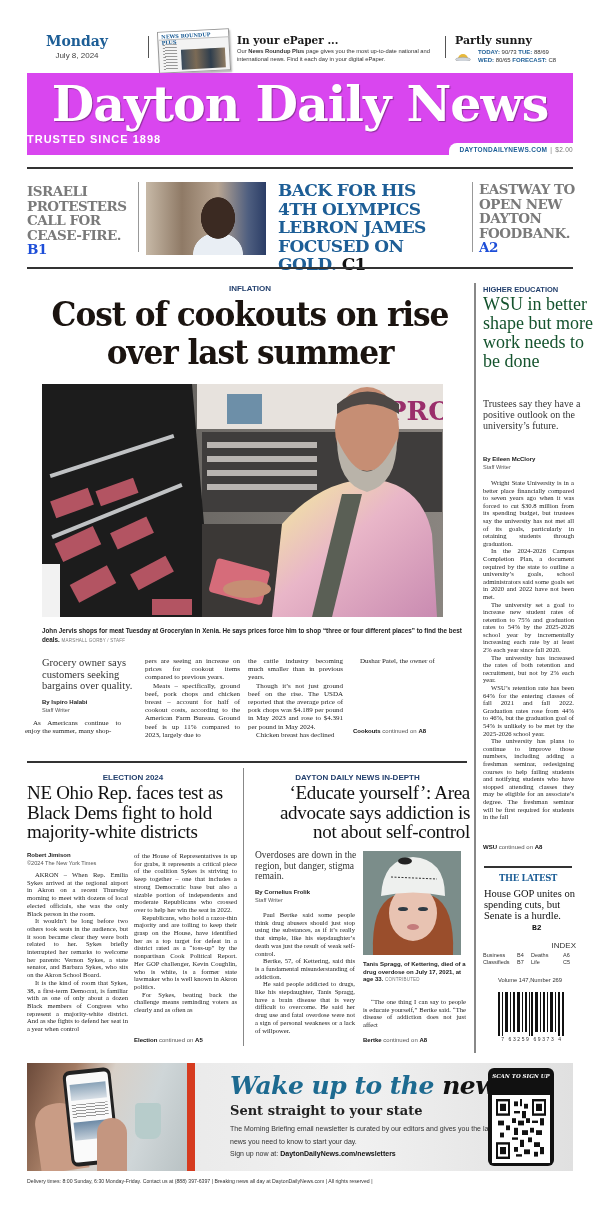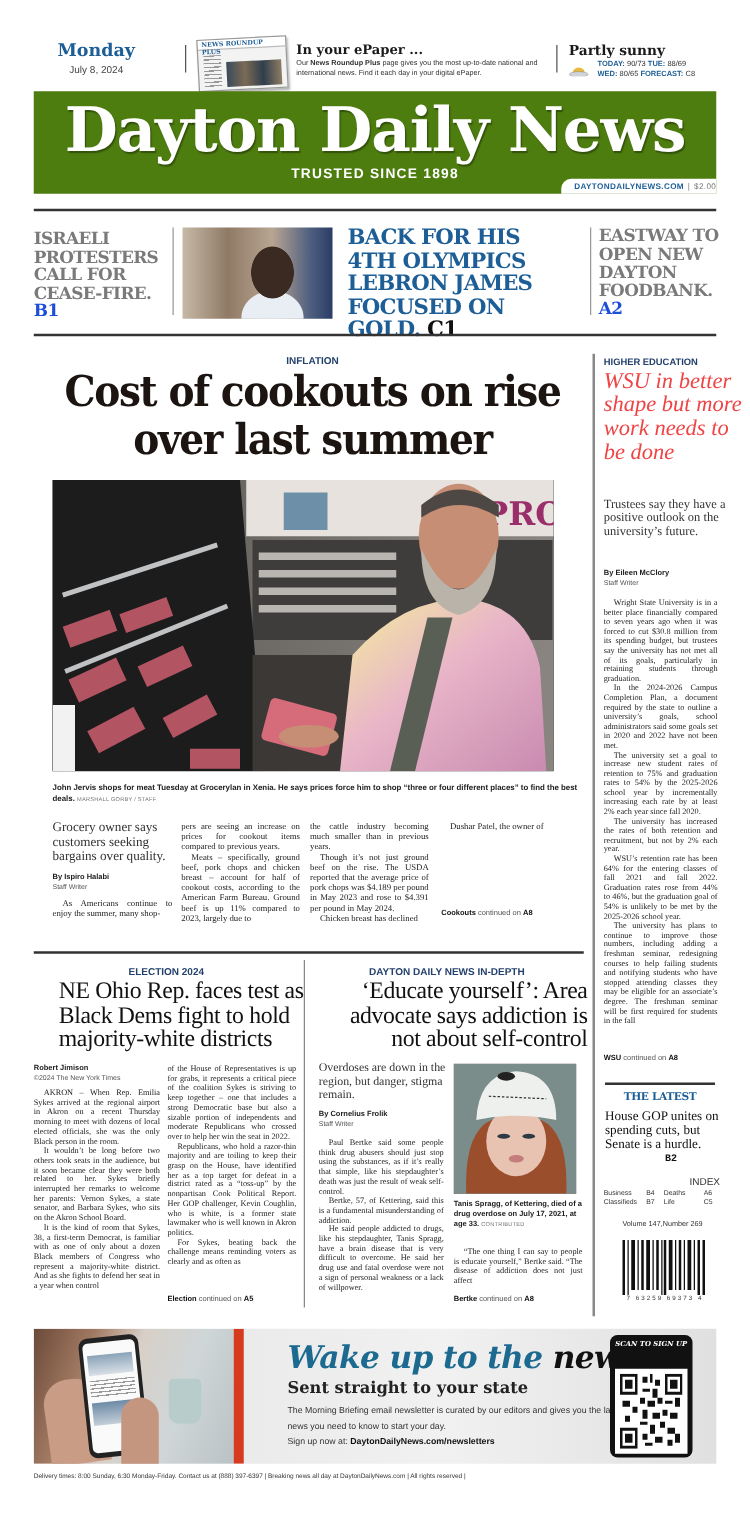--- a/index.html
+++ b/index.html
@@ -21,23 +21,23 @@
   .epaper-thumb .lines { position: absolute; left: 4px; top: 12px; width: 14px; height: 26px; background: repeating-linear-gradient(#999 0 1px, transparent 1px 3px); }
   .epaper-title { left: 237px; top: 34px; font-weight: bold; font-size: 10.5px; }
   .epaper-text { left: 237px; top: 47px; width: 205px; font-size: 5.8px; line-height: 8px; color: #333; }
   .weather-title { left: 455px; top: 34px; font-weight: bold; font-size: 11px; }
   .weather-icon { left: 455px; top: 51px; width: 16px; height: 10px; }
   .weather-l1, .weather-l2 { left: 478px; font-size: 6px; color: #333; white-space: nowrap; }
   .weather-l1 { top: 49px; } .weather-l2 { top: 57px; }
   .weather-l1 b, .weather-l2 b { color: #1d5e96; }
 
   
-  .masthead { left: 27px; top: 73px; width: 546px; height: 82px; background: #4d7c0f; }
+  .masthead { left: 27px; top: 73px; width: 546px; height: 82px; background: #d946ef; }
   .mast-title { left: 0; top: 2px; width: 100%; text-align: center; color: #fff; font-family: "DejaVu Serif", serif; font-weight: bold; font-size: 49px; letter-spacing: -1px; text-shadow: 1px 1px 1px rgba(0,0,0,.35); }
-  .mast-tag { left: 0; top: 60px; width: 100%; text-align: center; color: #fff; font-family: "Liberation Sans", sans-serif; font-weight: bold; font-size: 11px; letter-spacing: 1px; }
+  .mast-tag { left: 0; top: 60px; width: 100%; text-align: left; color: #fff; font-family: "Liberation Sans", sans-serif; font-weight: bold; font-size: 11px; letter-spacing: 1px; }
   .mast-url { right: 0; bottom: 0; background: #fff; padding: 3px 0 2px 10px; border-top-left-radius: 8px; font-family: "Liberation Sans", sans-serif; font-size: 6.5px; color: #1d5e96; font-weight: bold; letter-spacing: .3px; }
   .mast-url span.sep { color: #777; font-weight: normal; margin: 0 3px; }
   .mast-url span.price { color: #777; font-weight: normal; }
 
   
   .rule { height: 2px; background: #333; }
   .teaser { font-family: "DejaVu Serif", serif; font-weight: bold; font-size: 13.5px; line-height: 14.5px; color: #7a7a7a; letter-spacing: -0.5px; }
   .teaser b.pg { color: #1d4ed8; }
   .teaser-blue { font-family: "DejaVu Serif", serif; font-weight: bold; font-size: 17px; line-height: 18.5px; color: #1d5e96; letter-spacing: -0.6px; }
   .teaser-blue b.pg { color: #111; }
@@ -56,21 +56,21 @@
   .byline { font-family: "Liberation Sans", sans-serif; font-weight: bold; font-size: 6px; }
   .role { font-family: "Liberation Sans", sans-serif; font-size: 5.6px; color: #555; }
   .body { font-family: "Liberation Serif", serif; font-size: 7px; line-height: 8.2px; color: #222; text-align: justify; hyphens: auto; }
   .body p { text-indent: 8px; }
   .jump { font-family: "Liberation Sans", sans-serif; font-size: 6px; color: #555; }
   .jump b { color: #111; }
 
   
   .rail-bar { left: 474px; top: 283px; width: 2px; height: 770px; background: #888; }
   .rail-kicker { left: 483px; top: 285px; font-family: "Liberation Sans", sans-serif; font-weight: bold; font-size: 7.5px; color: #24416e; }
-  .rail-head { left: 483px; top: 295px; width: 115px; font-family: "Liberation Serif", serif; font-size: 18px; line-height: 19px; color: #ef4444; font-style: italic; }
+  .rail-head { left: 483px; top: 295px; width: 115px; font-family: "Liberation Serif", serif; font-size: 18px; line-height: 19px; color: #14532d; }
   .rail-deck { left: 483px; top: 398px; width: 110px; font-family: "Liberation Serif", serif; font-size: 10px; line-height: 11px; color: #333; }
 
   
   .section-rule { height: 2px; background: #333; }
   .sec-head { font-family: "Liberation Serif", serif; font-size: 19px; line-height: 19.5px; color: #111; letter-spacing: -0.3px; }
   .col-div { width: 1px; background: #888; }
 
   .tanis-photo { left: 363px; top: 851px; width: 98px; height: 104px; overflow: hidden; background: #6d5a4c; }
 
   
@@ -200,21 +200,21 @@
     <rect x="170" y="180" width="55" height="35" rx="4" fill="#d66c7a" transform="rotate(15 197 197)"></rect>
     <ellipse cx="205" cy="205" rx="24" ry="9" fill="#c68e74"></ellipse>
   </svg>
 </div>
 
 <div class="abs caption"><b>John Jervis shops for meat Tuesday at Grocerylan in Xenia. He says prices force him to shop “three or four different places” to find the best deals.</b> <span class="credit">MARSHALL GORBY / STAFF</span></div>
 
 <div class="abs deck" style="left:42px;top:657px;width:95px;">Grocery owner says customers seeking bargains over quality.</div>
 <div class="abs byline" style="left:42px;top:699px;">By Ispiro Halabi</div>
 <div class="abs role" style="left:42px;top:707px;">Staff Writer</div>
-<div class="abs body" style="left:42px;top:719px;width:96px;">
+<div class="abs body" style="left:25px;top:719px;width:96px;">
     <p>As Americans continue to enjoy the summer, many shop-</p>
   </div>
 <div class="abs body" style="left:145px;top:657px;width:95px;">
     <p style="text-indent:0">pers are seeing an increase on prices for cookout items compared to previous years.</p>
     <p>Meats – specifically, ground beef, pork chops and chicken breast – account for half of cookout costs, according to the American Farm Bureau. Ground beef is up 11% compared to 2023, largely due to</p>
   </div>
 <div class="abs body" style="left:248px;top:657px;width:95px;">
     <p style="text-indent:0">the cattle industry becoming much smaller than in previous years.</p>
     <p>Though it’s not just ground beef on the rise. The USDA reported that the average price of pork chops was $4.189 per pound in May 2023 and rose to $4.391 per pound in May 2024.</p>
     <p>Chicken breast has declined</p>
@@ -237,21 +237,21 @@
   <p>The university has increased the rates of both retention and recruitment, but not by 2% each year.</p>
   <p>WSU’s retention rate has been 64% for the entering classes of fall 2021 and fall 2022. Graduation rates rose from 44% to 46%, but the graduation goal of 54% is unlikely to be met by the 2025-2026 school year.</p>
   <p>The university has plans to continue to improve those numbers, including adding a freshman seminar, redesigning courses to help failing students and notifying students who have stopped attending classes they may be eligible for an associate’s degree. The freshman seminar will be first required for students in the fall</p>
 </div>
 <div class="abs jump" style="left:483px;top:844px;"><b>WSU</b><span> continued on </span><b>A8</b></div>
 
 <div class="abs section-rule" style="left:27px;top:761px;width:440px;"></div>
 <div class="abs col-div" style="left:243px;top:768px;height:278px;"></div>
 
 <div class="abs kicker navy" style="left:27px;top:773px;width:212px;">ELECTION 2024</div>
-<div class="abs sec-head" style="left:27px;top:783px;width:216px;margin-left:20px;">NE Ohio Rep. faces test as Black Dems fight to hold majority-white districts</div>
+<div class="abs sec-head" style="left:27px;top:783px;width:216px;">NE Ohio Rep. faces test as Black Dems fight to hold majority-white districts</div>
 <div class="abs byline" style="left:27px;top:852px;">Robert Jimison</div>
 <div class="abs role" style="left:27px;top:860px;">©2024 The New York Times</div>
 <div class="abs body" style="left:27px;top:871px;width:101px;font-size:6.6px;line-height:7.7px;">
   <p>AKRON – When Rep. Emilia Sykes arrived at the regional airport in Akron on a recent Thursday morning to meet with dozens of local elected officials, she was the only Black person in the room.</p>
     <p>It wouldn’t be long before two others took seats in the audience, but it soon became clear they were both related to her. Sykes briefly interrupted her remarks to welcome her parents: Vernon Sykes, a state senator, and Barbara Sykes, who sits on the Akron School Board.</p>
     <p>It is the kind of room that Sykes, 38, a first-term Democrat, is familiar with as one of only about a dozen Black members of Congress who represent a majority-white district. And as she fights to defend her seat in a year when control</p>
 </div>
 <div class="abs body" style="left:134px;top:852px;width:103px;font-size:6.6px;line-height:7.7px;">
   <p style="text-indent:0">of the House of Representatives is up for grabs, it represents a critical piece of the coalition Sykes is striving to keep together – one that includes a strong Democratic base but also a sizable portion of independents and moderate Republicans who crossed over to help her win the seat in 2022.</p>
     <p>Republicans, who hold a razor-thin majority and are toiling to keep their grasp on the House, have identified her as a top target for defeat in a district rated as a “toss-up” by the nonpartisan Cook Political Report. Her GOP challenger, Kevin Coughlin, who is white, is a former state lawmaker who is well known in Akron politics.</p>

